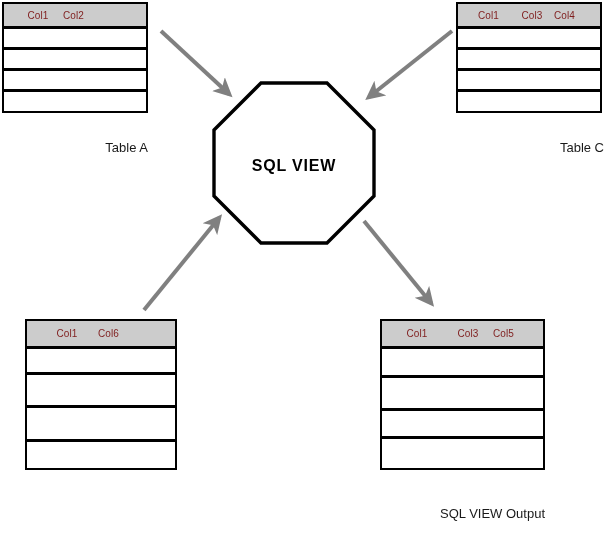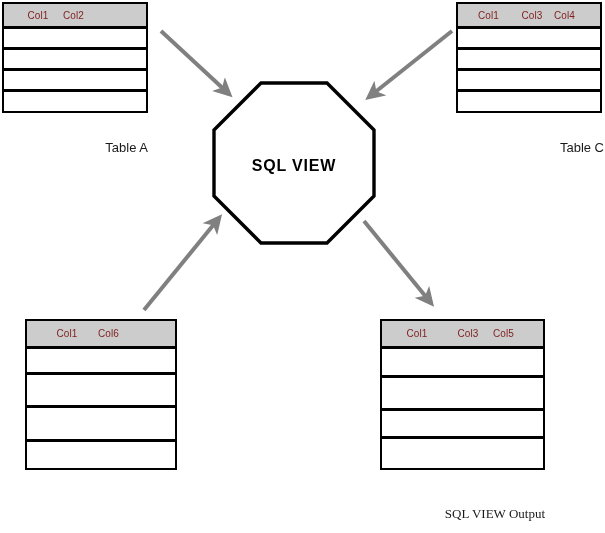--- a/index.html
+++ b/index.html
@@ -145,15 +145,15 @@
     <div class="tbl-row hdr" style="height:29px;">
       <span class="colname" style="width:52px;">Col1</span>
       <span class="colname" style="width:50px;">Col3</span>
       <span class="colname">Col5</span>
     </div>
     <div class="tbl-row" style="height:30px;"></div>
     <div class="tbl-row" style="height:34px;"></div>
     <div class="tbl-row" style="height:29px;"></div>
     <div class="tbl-row" style="height:33px;"></div>
   </div>
-  <div class="caption" style="left:380px; top:506px; width:165px;font-family:Liberation Serif, serif;">SQL VIEW Output</div>
+  <div class="caption" style="left:380px; top:506px; width:165px;">SQL VIEW Output</div>
 
 </div>
 
 </body></html>

